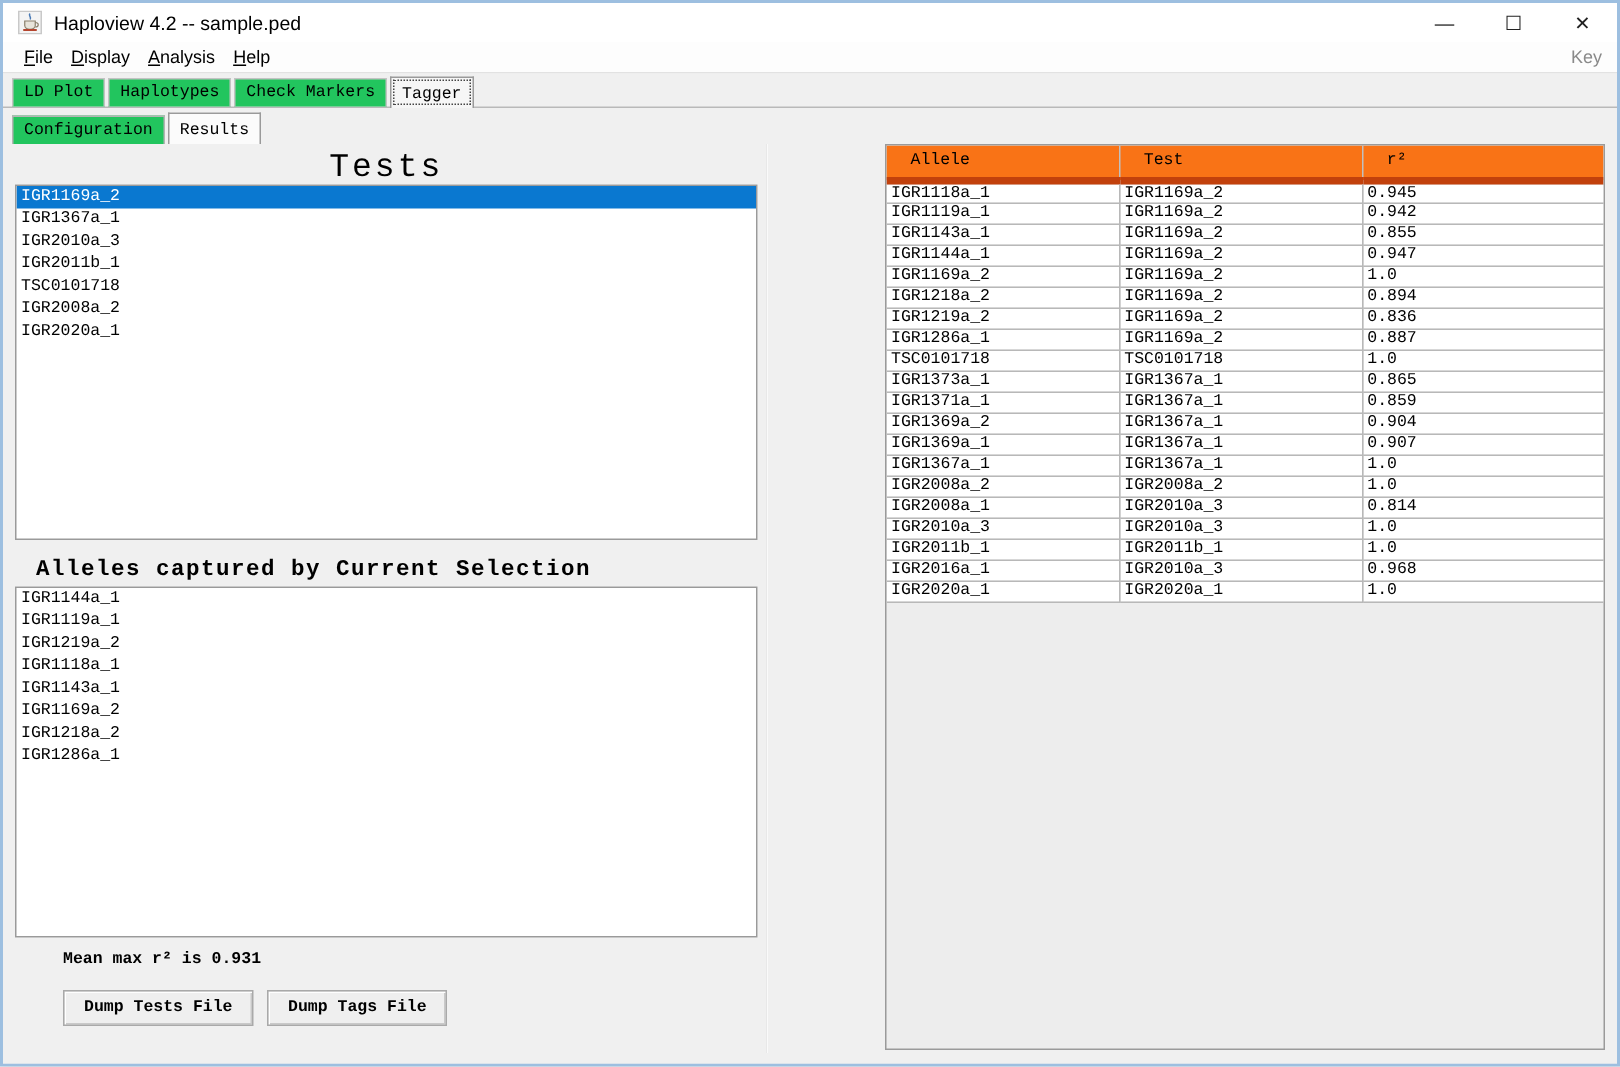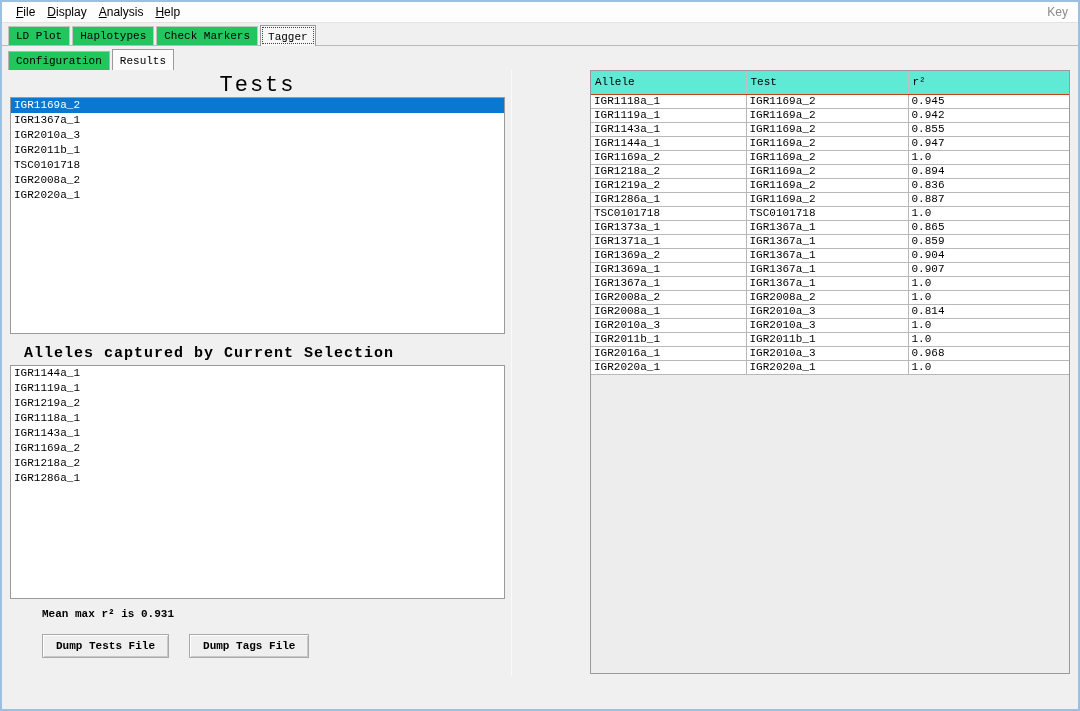--- a/index.html
+++ b/index.html
@@ -46,43 +46,60 @@
                  height:22px; margin-top:1px; }
   .listbox { background:#ffffff; border:1px solid #9a9a9a; width:495px; overflow:hidden; }
   .tests-list { height:237px; margin-top:2px; }
   .alleles-title { font-weight:bold; font-size:15px; letter-spacing:1px;
                    margin-top:11px; padding-left:14px; height:19px; }
   .alleles-list { height:234px; margin-top:1px; }
   .list-item { font-size:11px; line-height:15px; padding-left:3px; white-space:nowrap;
                color:#000; font-family:"Liberation Mono","DejaVu Sans Mono",monospace; }
   .status { margin:8px 0 0 32px; font-size:11px; font-weight:bold; line-height:14px;
             font-family:"Liberation Mono","DejaVu Sans Mono",monospace; }
-  .btnrow { margin:13px 0 0 32px; display:flex; gap:20px; }
+  .btnrow { margin:13px 0 0 32px; display:flex; gap:9px; }
   .swing-btn { font-family:"Liberation Mono","DejaVu Sans Mono",monospace; font-size:11px;
                font-weight:bold; background:#efefef; border:1px solid #a9a9a9;
                box-shadow:inset 1px 1px 0 #ffffff, inset -1px -1px 0 #c9c9c9;
                padding:5px 13px; color:#000; }
   
   .right-pane { position:absolute; left:588px; top:0; width:480px; height:604px;
                 background:#ededed; border:1px solid #9a9a9a; overflow:hidden; }
   table.results { border-collapse:collapse; width:100%; table-layout:fixed;
                   font-family:"Liberation Mono","DejaVu Sans Mono",monospace; font-size:11px; }
-  table.results th { font-weight:normal; text-align:left; background:#5eead4;
-                     border-right:1px solid #c0c0c0; border-bottom:1px solid #c2410c;
-                     height:23px; padding:2px 4px; }
+  table.results th { font-weight:normal; text-align:left; background:#f97316;
+                     border-right:1px solid #c0c0c0; border-bottom:5px solid #c2410c;
+                     height:23px; padding:2px 16px; }
   table.results td { background:#ffffff; border-right:1px solid #b8b8b8;
                      border-bottom:1px solid #b8b8b8; height:14px; padding:0 3px;
                      white-space:nowrap; overflow:hidden; }
   table.results th:last-child, table.results td:last-child { border-right:none; }
 </style>
 </head>
 <body>
 
 <div class="window">
 
+  <div class="titlebar">
+    <span class="app-icon">
+      <svg width="16" height="16" viewBox="0 0 16 16">
+        <rect x="0.5" y="0.5" width="15" height="15" fill="#f4f4f4" stroke="#c9c9c9"></rect>
+        <path d="M8 2 C6.5 3.5 9.5 4.5 8 6" stroke="#4a7ab5" fill="none" stroke-width="1"></path>
+        <path d="M4.5 7 h7 v3 a3.5 2.5 0 0 1 -7 0 z" fill="#e8e4da" stroke="#8a7f6a" stroke-width="0.8"></path>
+        <path d="M11.5 8 a2 1.5 0 0 1 0 3" stroke="#8a7f6a" fill="none" stroke-width="0.8"></path>
+        <path d="M3.5 13 h9" stroke="#b5452e" stroke-width="1.4"></path>
+      </svg>
+    </span>
+    <span class="title-text">Haploview 4.2 -- sample.ped</span>
+    <div class="win-controls">
+      <span class="win-btn">—</span>
+      <span class="win-btn">☐</span>
+      <span class="win-btn">✕</span>
+    </div>
+  </div>
 
   <div class="menubar">
     <span id="menu-items" style="display:flex;">
         <span class="menu-item"><u>F</u>ile</span>
         <span class="menu-item"><u>D</u>isplay</span>
         <span class="menu-item"><u>A</u>nalysis</span>
         <span class="menu-item"><u>H</u>elp</span>
       </span>
     <span class="key-label">Key</span>
   </div>

